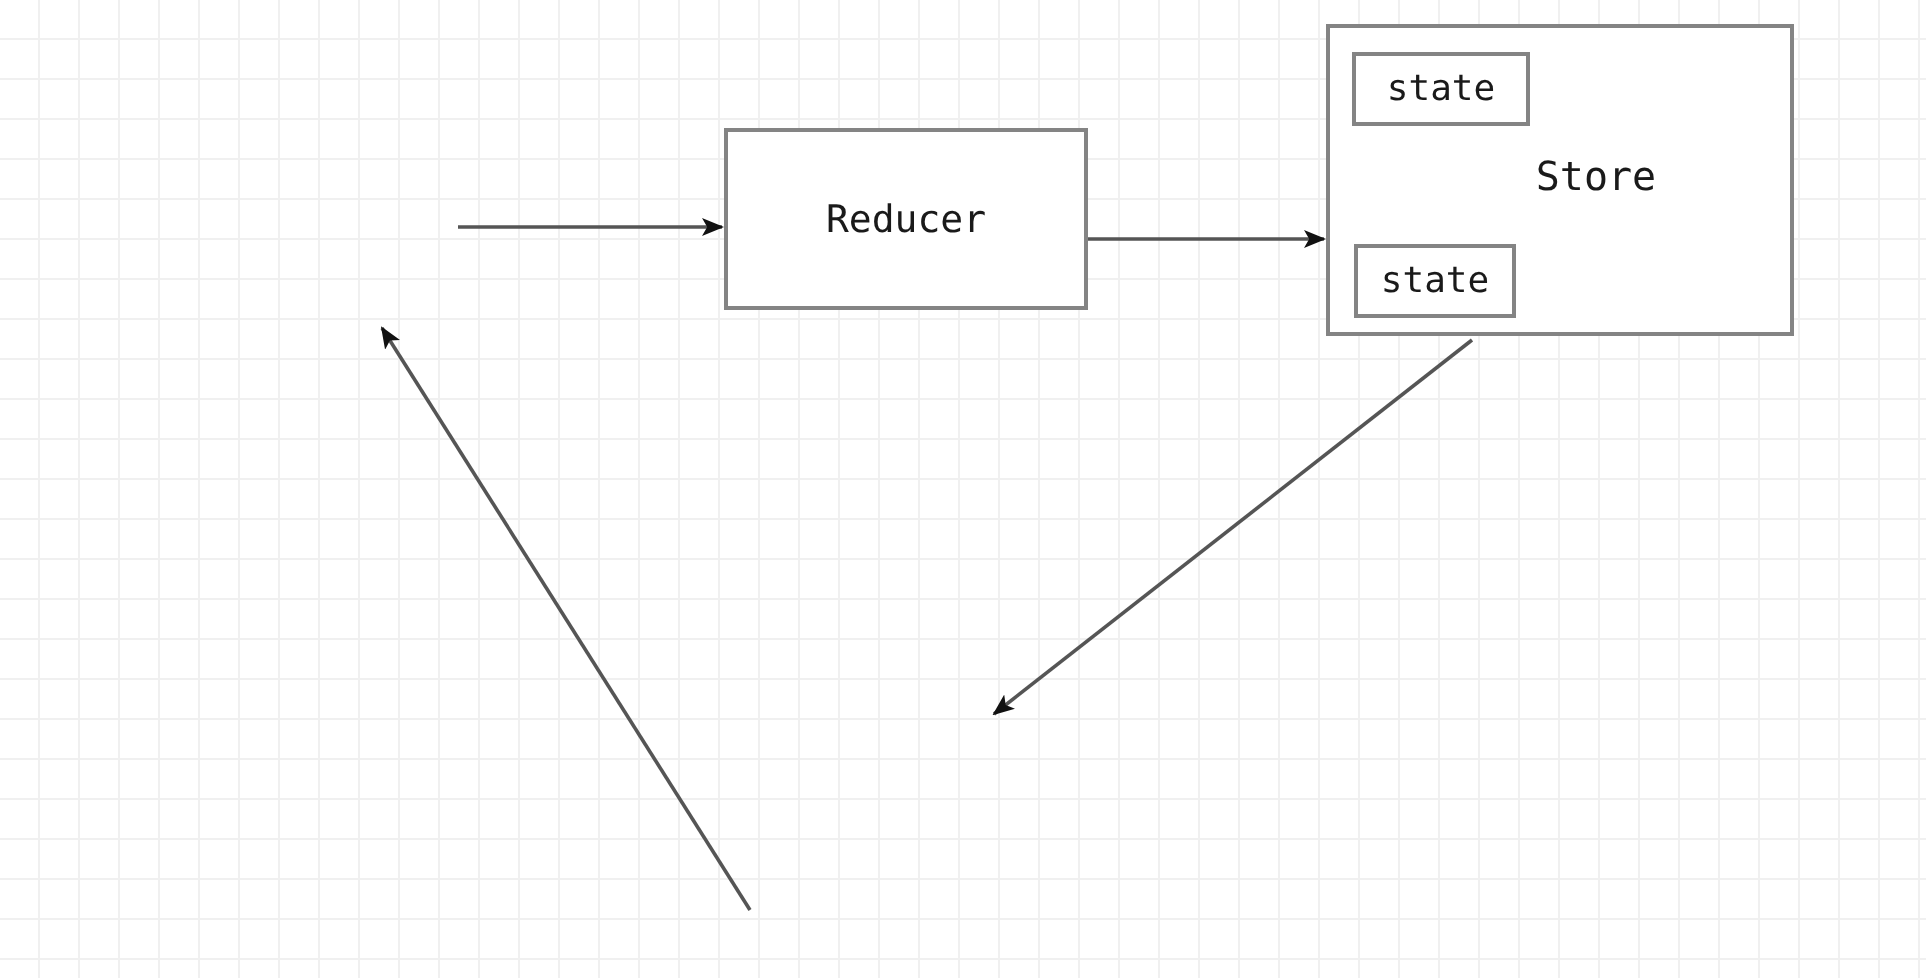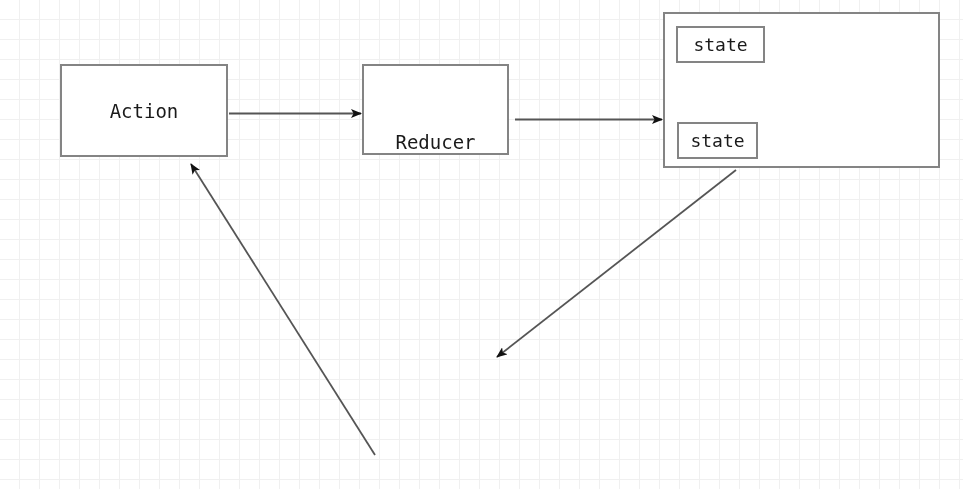--- a/index.html
+++ b/index.html
@@ -35,29 +35,28 @@
   #node-action {
     left: 60px;
     top: 64px;
     width: 168px;
     height: 93px;
     font-size: 19px;
   }
   #node-reducer {
     left: 362px;
     top: 64px;
-    width: 147px;
+    width: 182px;
     height: 91px;
     font-size: 19px;
-    align-items: flex-end;
   }
   #node-store {
     left: 663px;
     top: 12px;
-    width: 277px;
+    width: 234px;
     height: 156px;
     display: block;
   }
   #node-view {
     left: 375px;
     top: 355px;
     width: 123px;
     height: 119px;
     font-size: 19px;
   }
@@ -119,31 +118,29 @@
 
     <line x1="229" y1="113.5" x2="361" y2="113.5" stroke="#555555" stroke-width="1.8" marker-end="url(#arrowhead)"></line>
 
     <line x1="515" y1="119.5" x2="662" y2="119.5" stroke="#555555" stroke-width="1.8" marker-end="url(#arrowhead)"></line>
 
     <line x1="736" y1="170" x2="497" y2="357" stroke="#555555" stroke-width="1.8" marker-end="url(#arrowhead)"></line>
 
     <line x1="375" y1="455" x2="191" y2="164" stroke="#555555" stroke-width="1.8" marker-end="url(#arrowhead)"></line>
   </svg>
 
-  <div class="node" id="node-action">
-    <span>Action</span>
-  </div>
 
   <div class="node" id="node-reducer">
     <span>Reducer</span>
   </div>
 
   <div class="node" id="node-store">
     <div class="state-box" id="state-top">
       <span>state</span>
     </div>
+    <div class="store-label">Store</div>
     <div class="state-box" id="state-bottom">
       <span>state</span>
     </div>
   </div>
 
 
 </div>
 
 </body></html>

